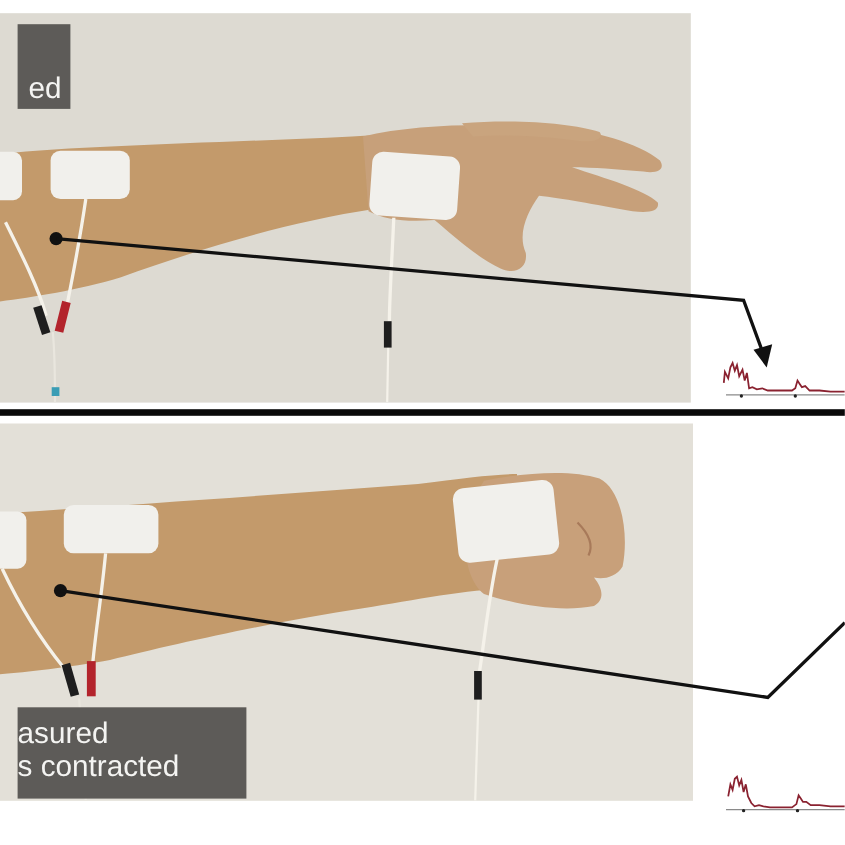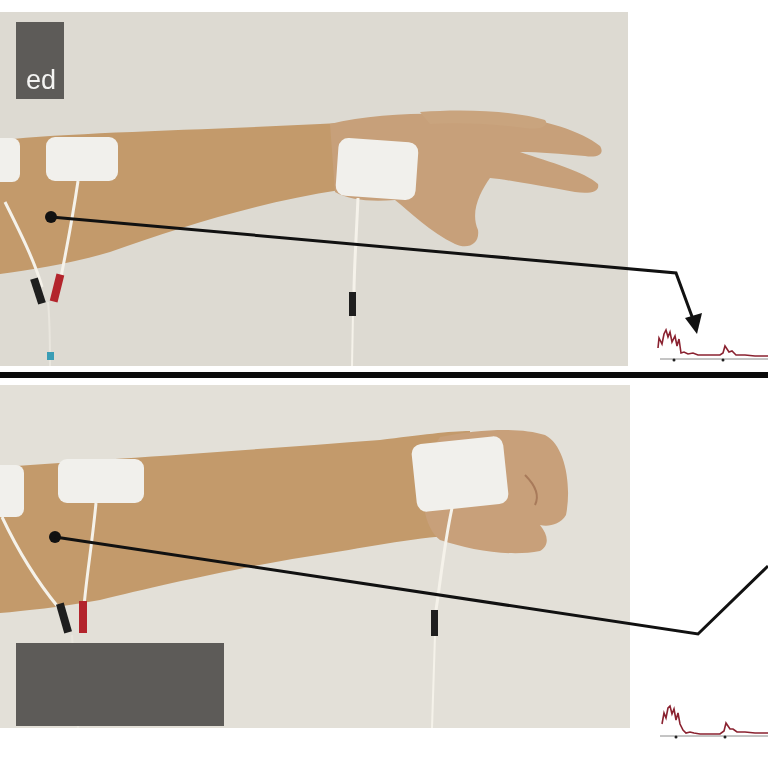--- a/index.html
+++ b/index.html
@@ -73,20 +73,22 @@
     <path d="M452,123 C444,160 440,200 436,225" stroke="#f5f2ea" stroke-width="3" fill="none"></path>
     <path d="M435,250 L432,343" stroke="#f5f2ea" stroke-width="2" fill="none"></path>
 
     <rect x="60" y="218" width="8" height="30" fill="#1e1e1e" transform="rotate(-16 64 233)"></rect>
     <rect x="79" y="216" width="8" height="32" fill="#b3242c"></rect>
     <rect x="75" y="322" width="7" height="8" fill="#2f6f7a"></rect>
     <rect x="431" y="225" width="7" height="26" fill="#1e1e1e"></rect>
   </svg>
 </div>
 <div class="label-box label-bottom">
+  <span>asured</span>
+  <span>s contracted</span>
 </div>
 
 <svg class="overlay" width="768" height="768" viewBox="0 0 768 768">
 
   <g>
     <circle cx="51" cy="217" r="6" fill="#111111"></circle>
     <polyline points="51,217 676,273 694,322" fill="none" stroke="#111111" stroke-width="3"></polyline>
     <polygon points="685,318 702,313 697,334" fill="#111111"></polygon>
   </g>
 

